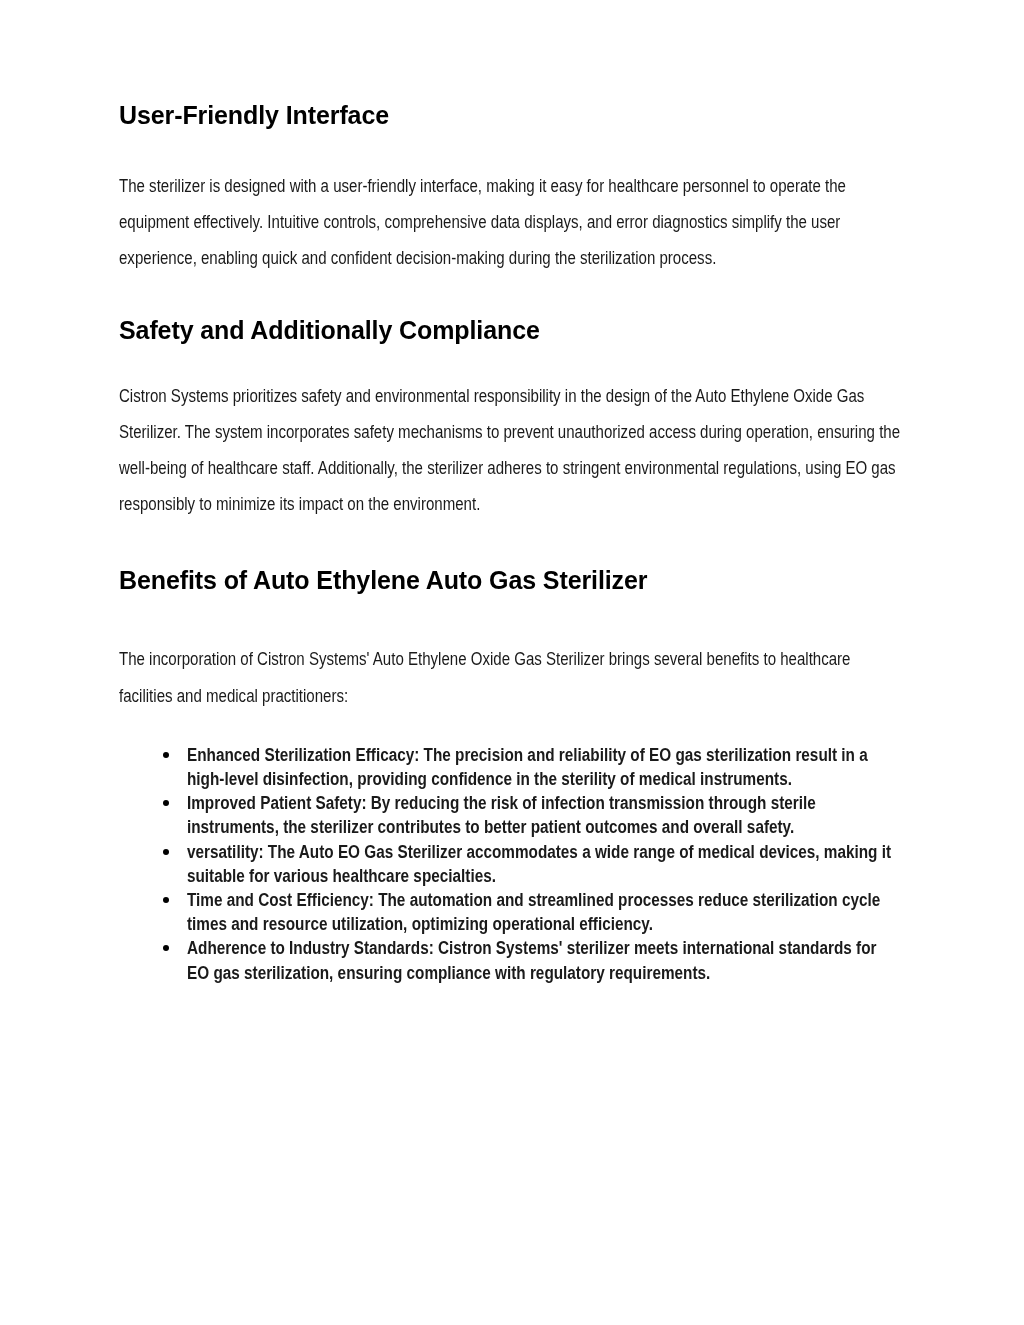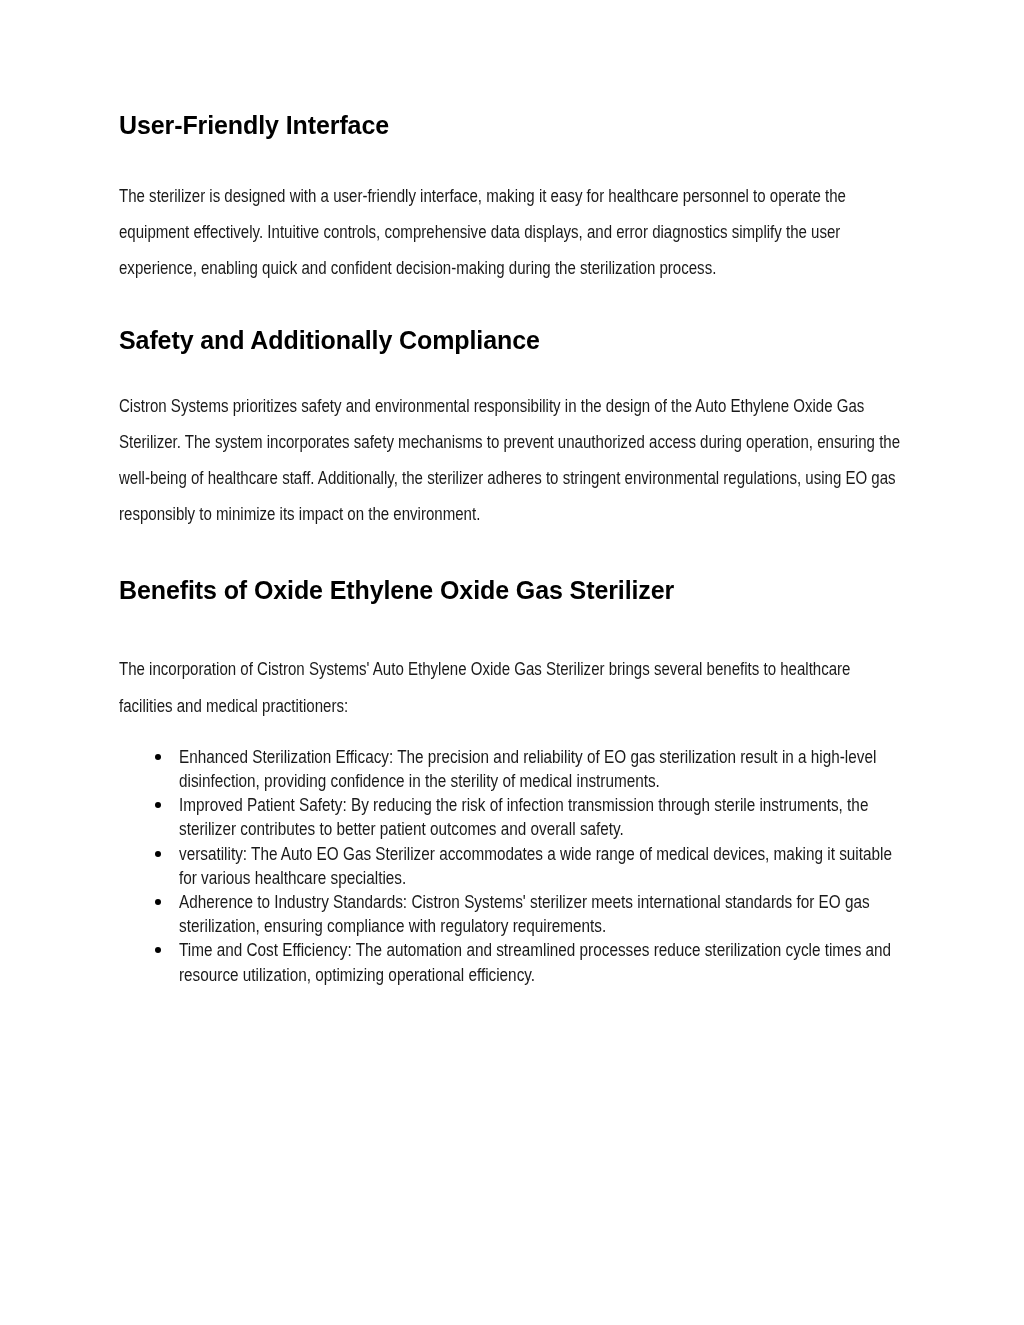--- a/index.html
+++ b/index.html
@@ -11,21 +11,21 @@
     position: relative;
     width: 1024px;
     height: 1325px;
     background: #ffffff;
     overflow: hidden;
     box-sizing: border-box;
   }
   .content {
     position: absolute;
     left: 119px;
-    top: 110px;
+    top: 100px;
     width: 786px;
   }
   h2.section-heading {
     font-family: "Liberation Sans", sans-serif;
     font-weight: bold;
     font-size: 25px;
     line-height: 30px;
     color: #000000;
     margin: 0;
     letter-spacing: -0.1px;
@@ -43,23 +43,24 @@
     width: 116%;
   }
   .gap-heading-1 { height: 38px; }
   .gap-after-p1 { height: 38px; }
   .gap-after-h2 { height: 33px; }
   .gap-after-p2 { height: 43px; }
   .gap-after-h3 { height: 46px; }
   .gap-after-p3 { height: 21px; }
 
   ul.benefits-list {
-    margin: 0;
+    margin: 8px;
     padding: 0;
     list-style: none;
+    font-weight: bold;
   }
   ul.benefits-list li {
     position: relative;
     padding-left: 60px;
     font-family: "Liberation Sans Narrow", "Liberation Sans", sans-serif;
     font-stretch: condensed;
     font-size: 17.5px;
     line-height: 24.2px;
     color: #1a1a1a;
     margin: 0 0 0 0;
@@ -91,43 +92,43 @@
     <p class="body-text">The sterilizer is designed with a user-friendly interface, making it easy for healthcare personnel to operate the equipment effectively. Intuitive controls, comprehensive data displays, and error diagnostics simplify the user experience, enabling quick and confident decision-making during the sterilization process.</p>
 
     <div class="gap-after-p1"></div>
 
     <h2 class="section-heading">Safety and Additionally Compliance</h2>
     <div class="gap-after-h2"></div>
     <p class="body-text">Cistron Systems prioritizes safety and environmental responsibility in the design of the Auto Ethylene Oxide Gas Sterilizer. The system incorporates safety mechanisms to prevent unauthorized access during operation, ensuring the well-being of healthcare staff. Additionally, the sterilizer adheres to stringent environmental regulations, using EO gas responsibly to minimize its impact on the environment.</p>
 
     <div class="gap-after-p2"></div>
 
-    <h2 class="section-heading">Benefits of Oxide Ethylene Oxide Gas Sterilizer</h2>
+    <h2 class="section-heading">Benefits of Auto Ethylene Auto Gas Sterilizer</h2>
     <div class="gap-after-h3"></div>
     <p class="body-text">The incorporation of Cistron Systems' Auto Ethylene Oxide Gas Sterilizer brings several benefits to healthcare facilities and medical practitioners:</p>
 
     <div class="gap-after-p3"></div>
 
     <ul class="benefits-list">
       <li>
         <span class="bullet-marker"></span>
         <span class="li-text">Enhanced Sterilization Efficacy: The precision and reliability of EO gas sterilization result in a high-level disinfection, providing confidence in the sterility of medical instruments.</span>
       </li>
       <li>
         <span class="bullet-marker"></span>
         <span class="li-text">Improved Patient Safety: By reducing the risk of infection transmission through sterile instruments, the sterilizer contributes to better patient outcomes and overall safety.</span>
       </li>
       <li>
         <span class="bullet-marker"></span>
         <span class="li-text">versatility: The Auto EO Gas Sterilizer accommodates a wide range of medical devices, making it suitable for various healthcare specialties.</span>
       </li>
       <li>
         <span class="bullet-marker"></span>
-        <span class="li-text">Adherence to Industry Standards: Cistron Systems' sterilizer meets international standards for EO gas sterilization, ensuring compliance with regulatory requirements.</span>
+        <span class="li-text">Time and Cost Efficiency: The automation and streamlined processes reduce sterilization cycle times and resource utilization, optimizing operational efficiency.</span>
       </li>
       <li>
         <span class="bullet-marker"></span>
-        <span class="li-text">Time and Cost Efficiency: The automation and streamlined processes reduce sterilization cycle times and resource utilization, optimizing operational efficiency.</span>
+        <span class="li-text">Adherence to Industry Standards: Cistron Systems' sterilizer meets international standards for EO gas sterilization, ensuring compliance with regulatory requirements.</span>
       </li>
     </ul>
 
   </div>
 </div>
 
 </body></html>

